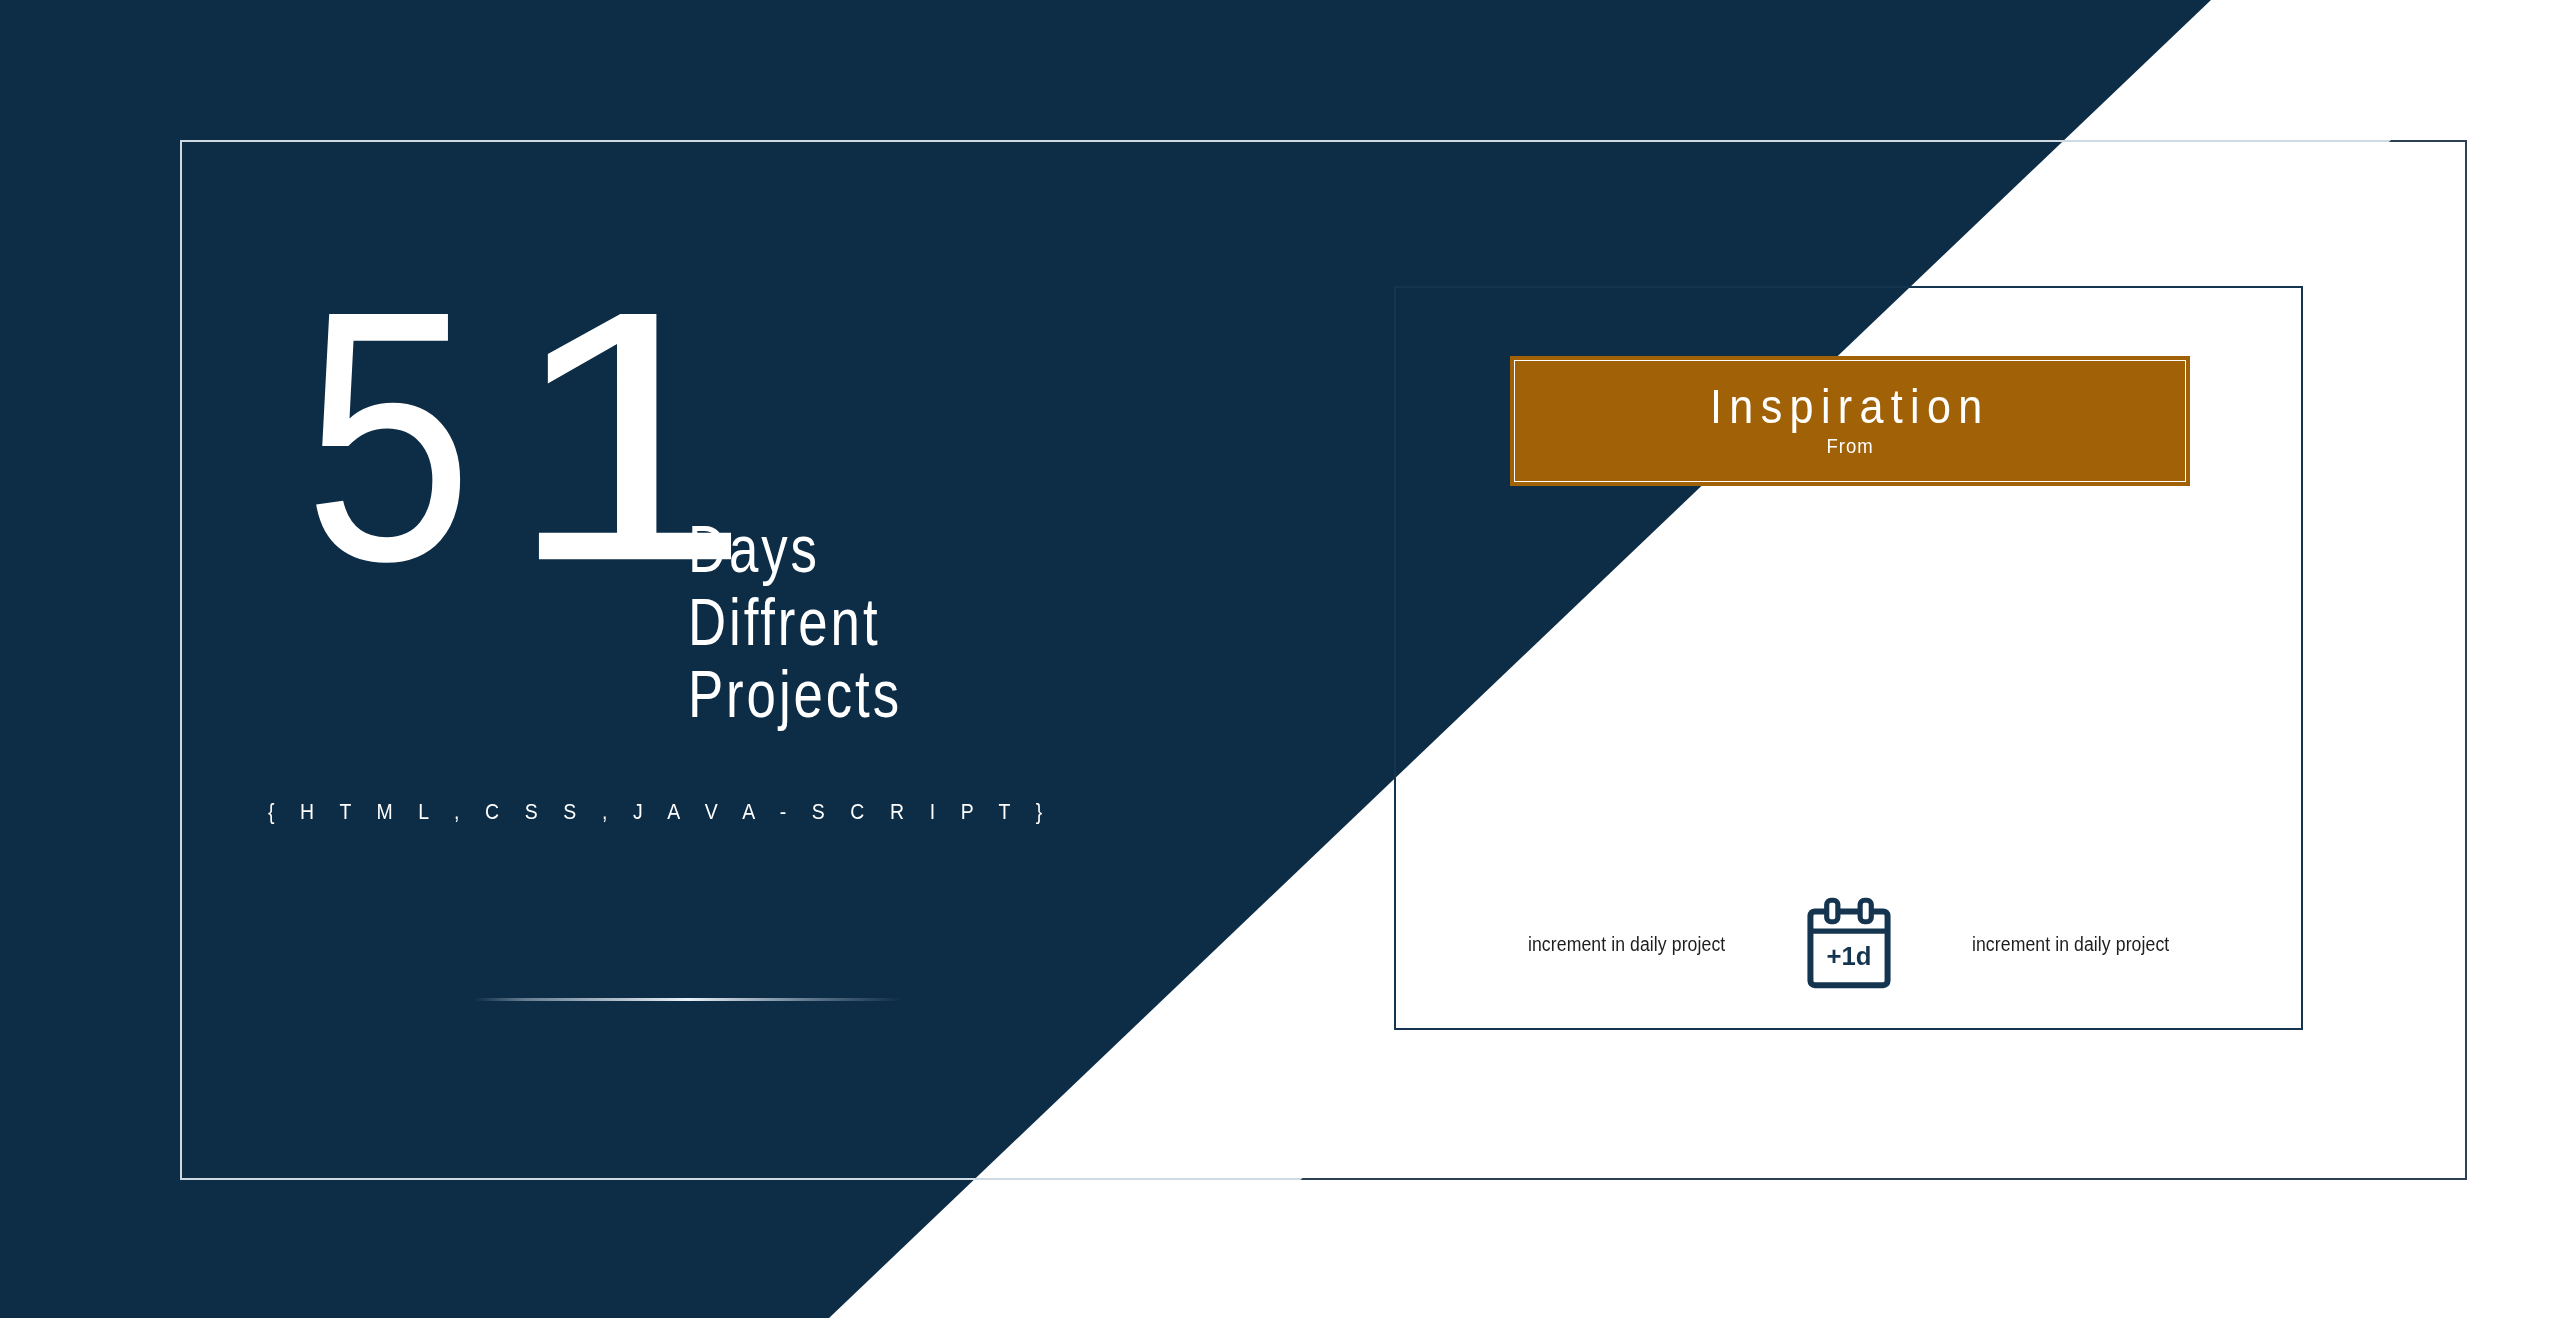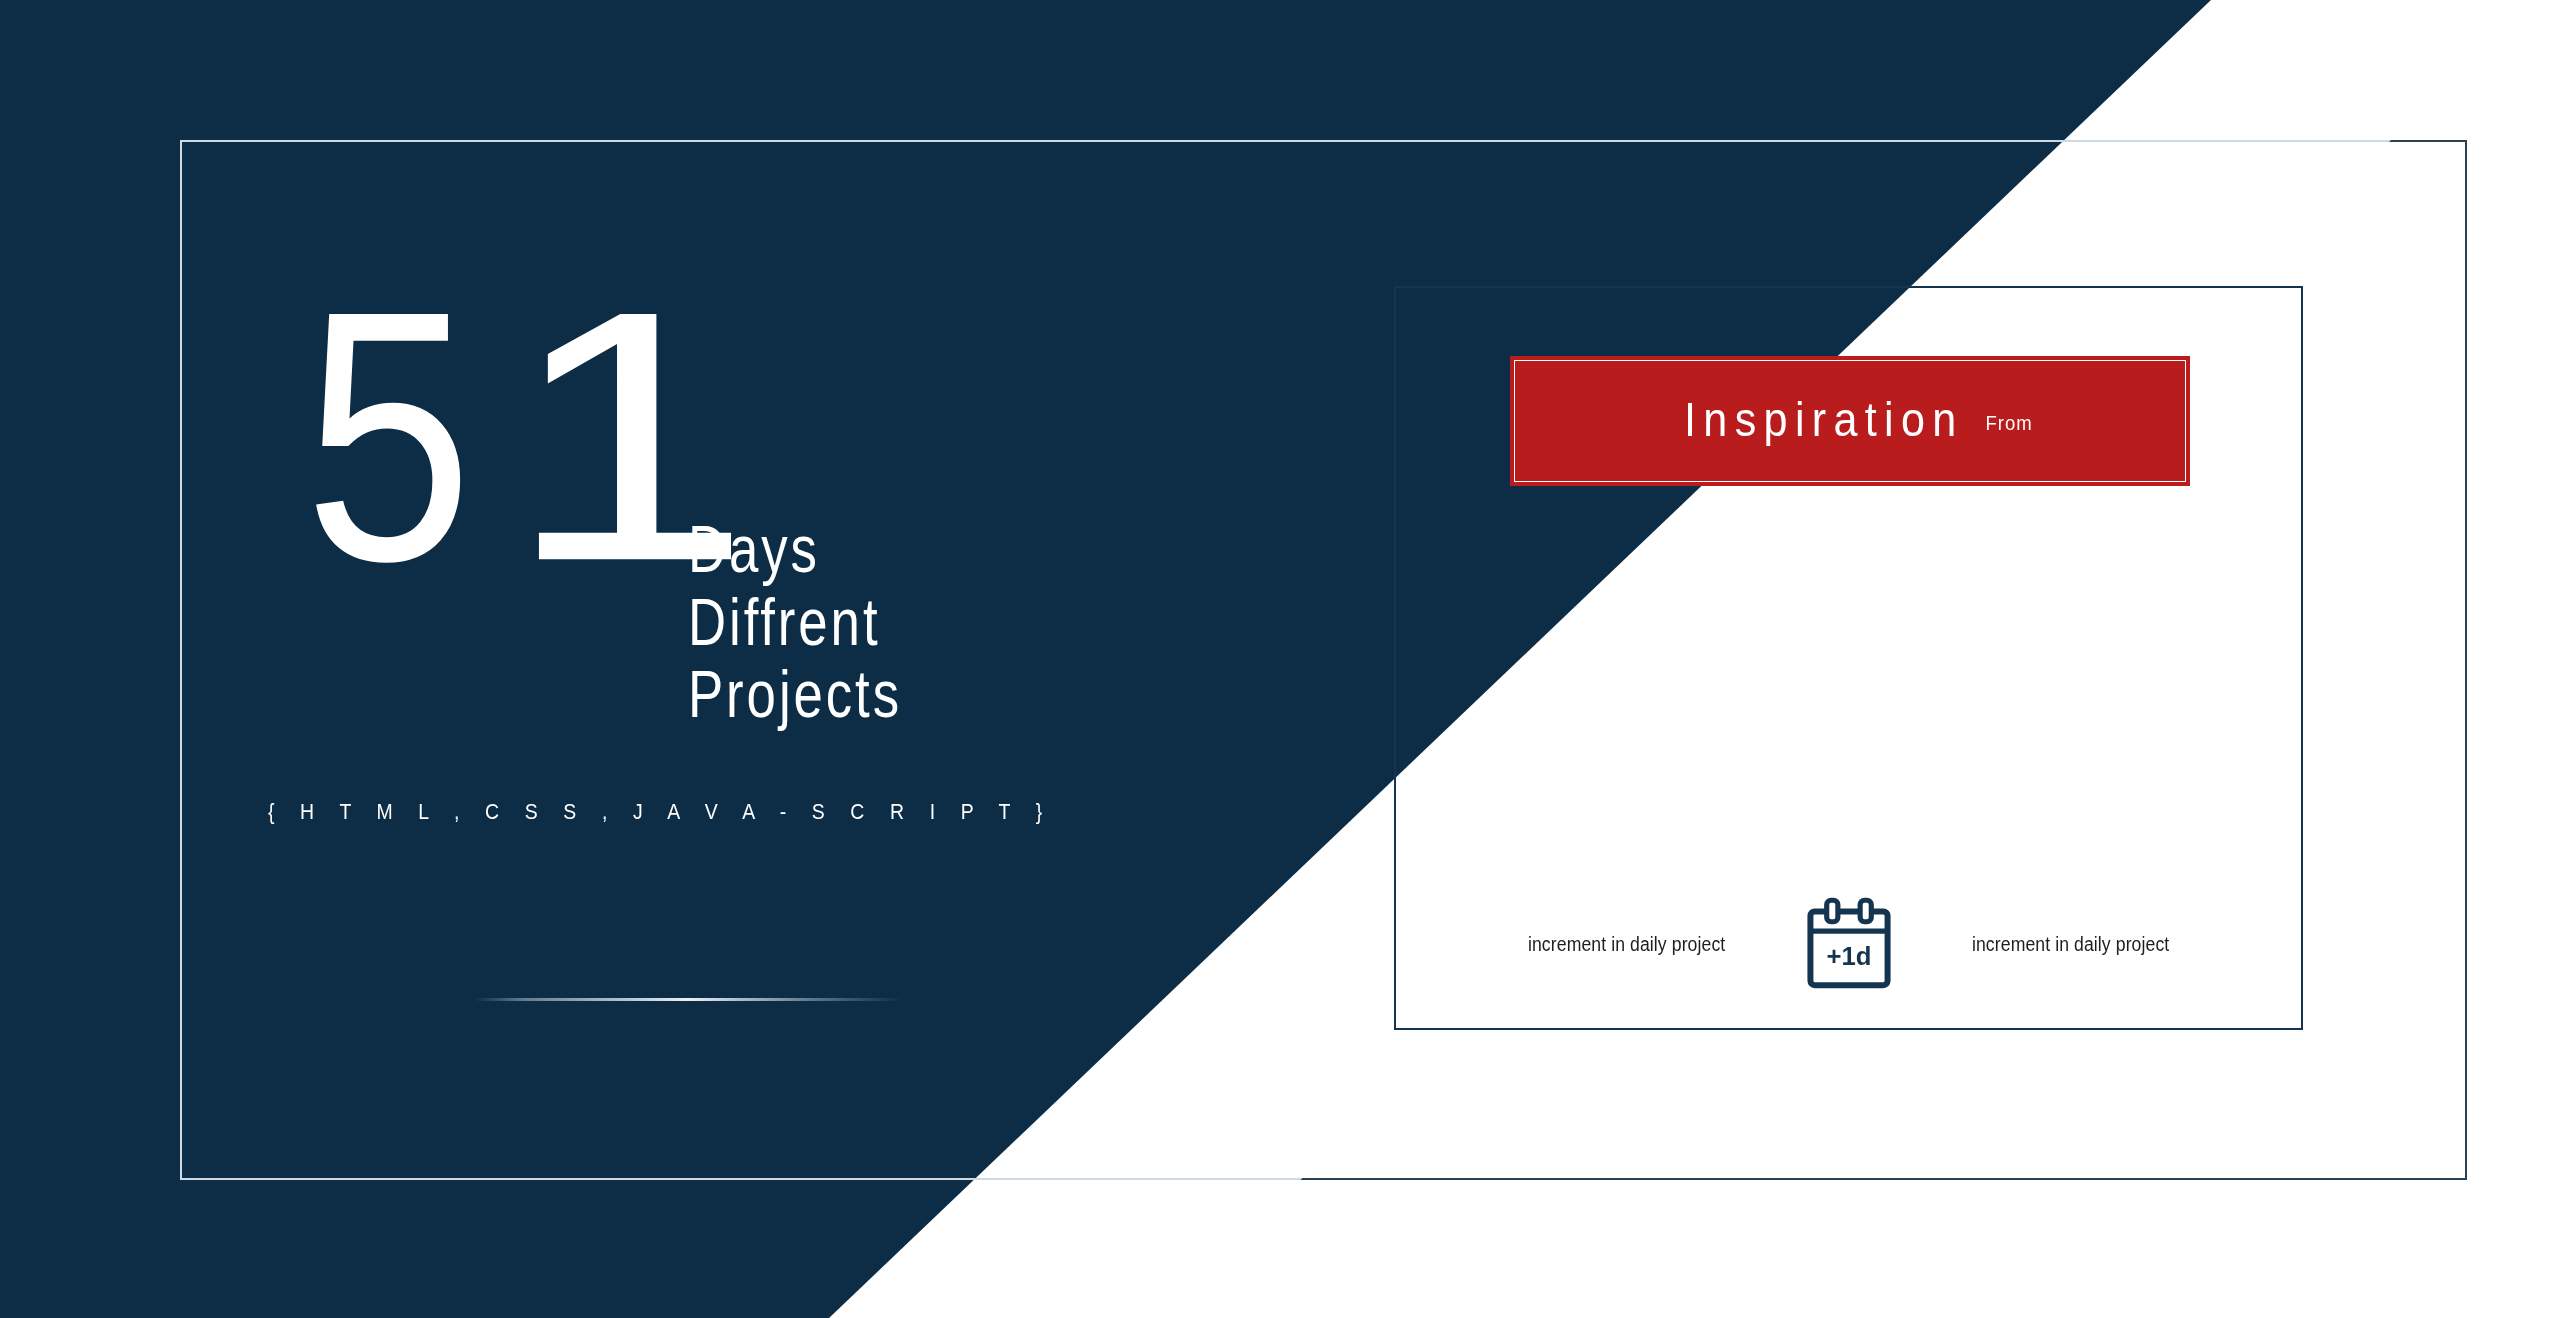--- a/index.html
+++ b/index.html
@@ -119,23 +119,23 @@
     left:1394px; top:286px;
     width:909px; height:744px;
     border:2.1px solid #15344f;
     background:transparent;
   }
 
   .insp-box {
     position:absolute;
     left:114px; top:68px;
     width:680px; height:130px;
-    background:#b91c1c;
+    background:#a16207;
     display:flex;
-    flex-direction:row;
+    flex-direction:column;
     align-items:center;
     justify-content:center;
   }
   .insp-box::after {
     content:"";
     position:absolute;
     left:4.1px; top:4.1px; right:4.1px; bottom:4.1px;
     border:1.5px solid #ffffff;
     pointer-events:none;
   }

